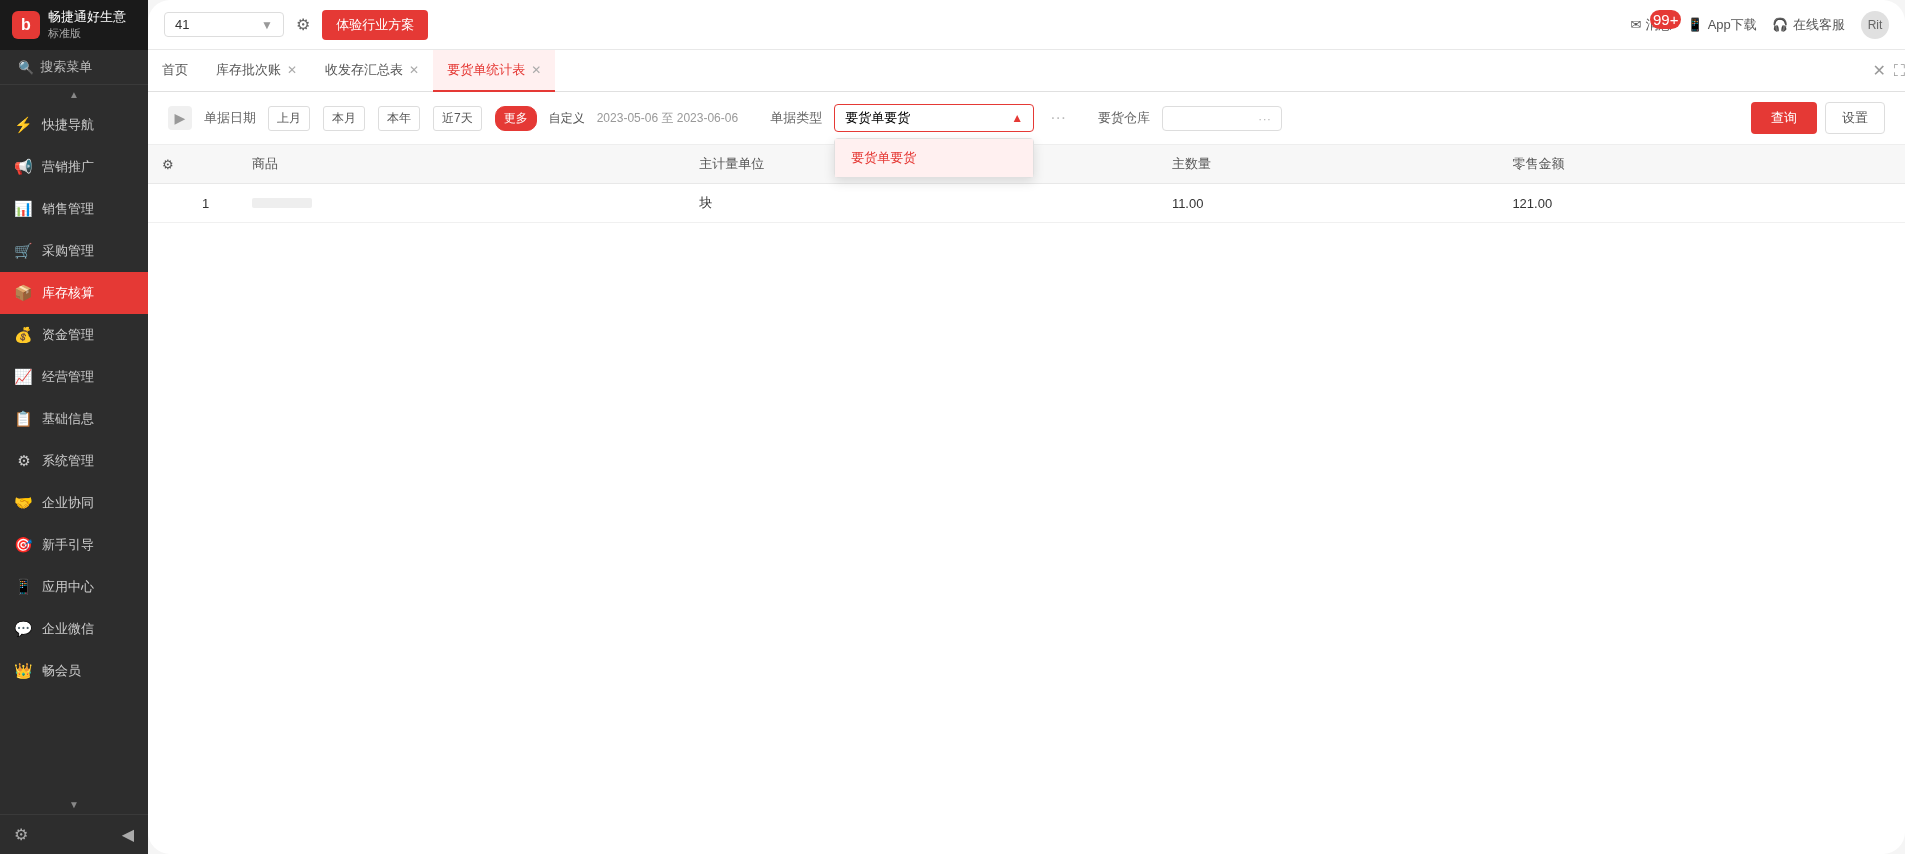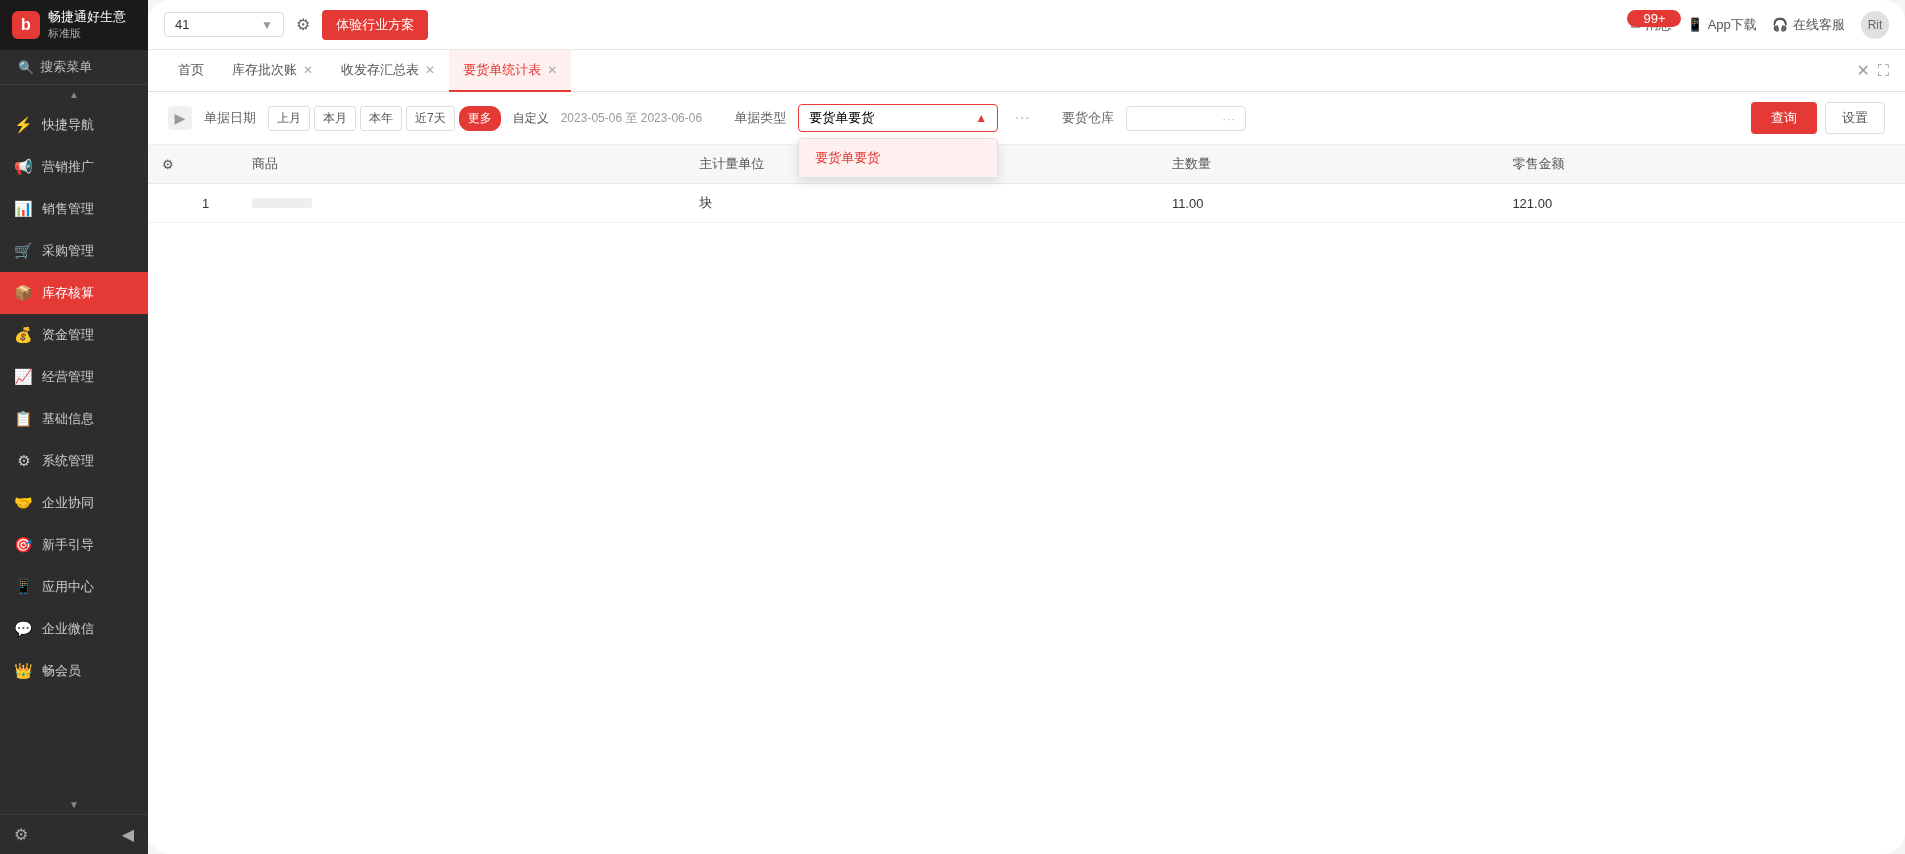--- a/index.html
+++ b/index.html
@@ -96,30 +96,30 @@
     .topbar-selector .num { color: #333; }
     .topbar-selector .arrow { margin-left: auto; color: #999; font-size: 12px; }
     .topbar-gear { font-size: 16px; color: #666; cursor: pointer; }
     .topbar-promo {
       background: #e53935; color: #fff;
       border: none; border-radius: 4px;
       padding: 6px 14px; font-size: 13px; cursor: pointer;
     }
     .topbar-right { display: flex; align-items: center; gap: 16px; color: #555; font-size: 13px; }
     .topbar-right .badge-item { display: flex; align-items: center; gap: 4px; cursor: pointer; position: relative; }
-    .badge { background: #e53935; color: #fff; border-radius: 10px; padding: 1px 16px; font-size: 13px; position: absolute; top: -6px; right: -10px; }
+    .badge { background: #e53935; color: #fff; border-radius: 10px; padding: 1px 3px; font-size: 15px; position: absolute; top: -6px; right: -10px; }
     .avatar { width: 28px; height: 28px; background: #ddd; border-radius: 50%; }
 
     
     .tabs {
       background: #fff;
       border-bottom: 1px solid #e0e0e0;
       display: flex;
       align-items: center;
-      padding: 0 16px;
+      padding: 0 0;
       height: 42px;
     }
     .tab {
       display: flex; align-items: center;
       padding: 0 14px; height: 42px;
       font-size: 13px; color: #555; cursor: pointer;
       border-bottom: 2px solid transparent;
       white-space: nowrap;
     }
     .tab.active { color: #e53935; border-bottom-color: #e53935; background: #fff0f0; }
@@ -158,21 +158,21 @@
       gap: 12px;
       position: relative;
     }
     .filter-expand-btn {
       width: 24px; height: 24px;
       background: #f0f0f0; border-radius: 4px;
       display: flex; align-items: center; justify-content: center;
       cursor: pointer; color: #999; font-size: 14px;
     }
     .filter-label { color: #666; font-size: 13px; white-space: nowrap; }
-    .filter-date-btns { display: flex; gap: 4px; }
+    .filter-date-btns { display: flex; gap: 13px; }
     .date-btn {
       padding: 3px 8px; border: 1px solid #ddd; border-radius: 3px;
       font-size: 12px; cursor: pointer; color: #555; background: #fff;
     }
     .date-btn.hot { background: #e53935; color: #fff; border-color: #e53935; border-radius: 10px; padding: 2px 8px; }
     .date-custom { color: #555; font-size: 12px; cursor: pointer; }
     .date-range { font-size: 12px; color: #999; }
 
     .filter-section-label { color: #666; font-size: 13px; white-space: nowrap; }
     .filter-select {

